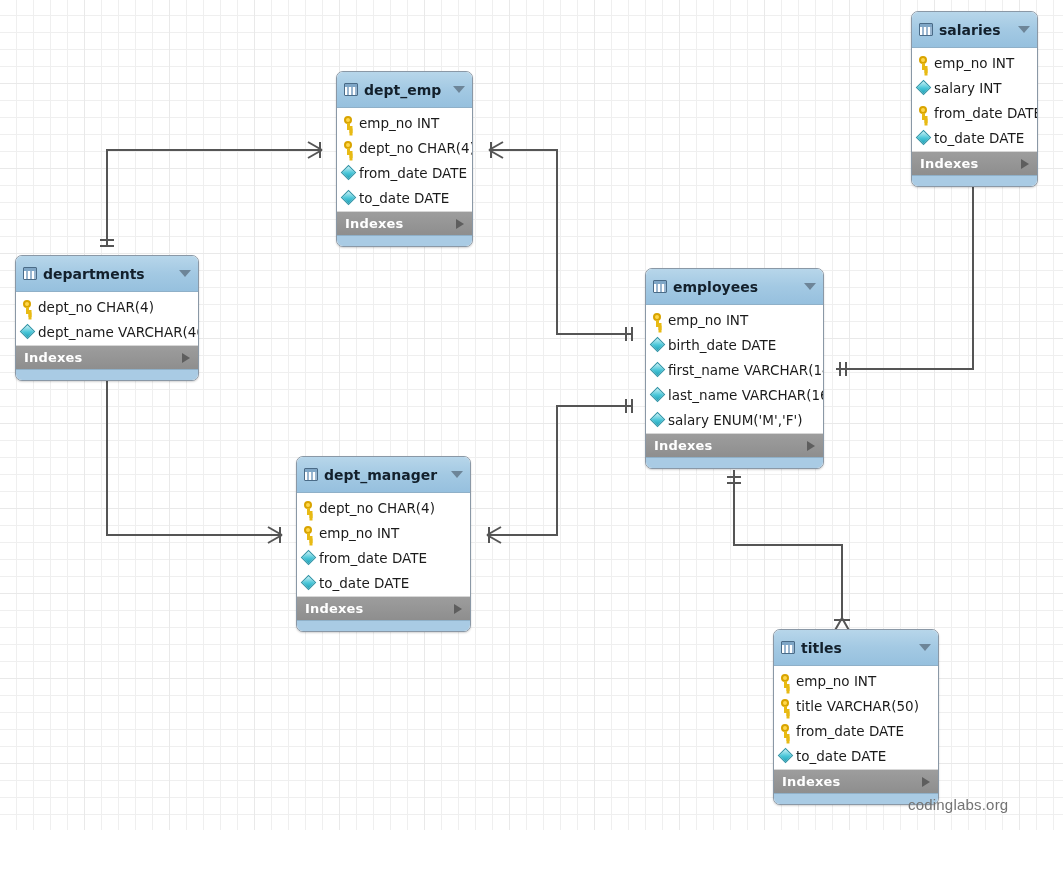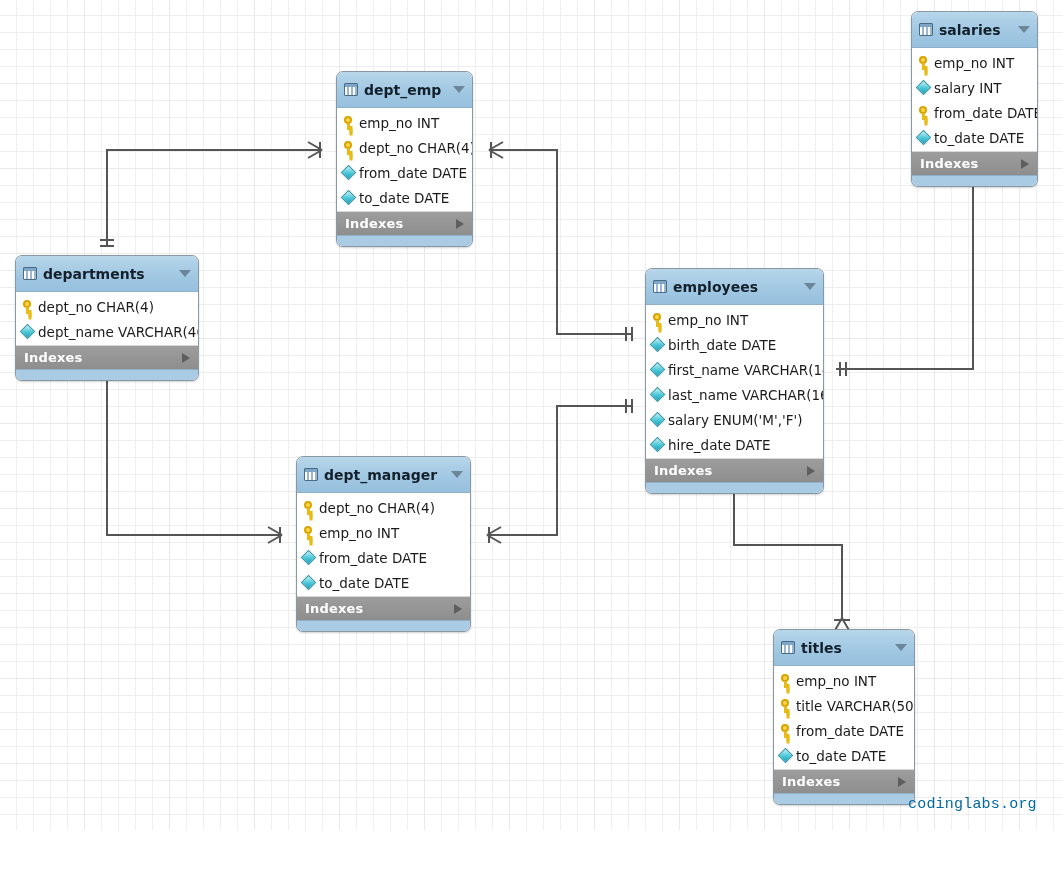--- a/index.html
+++ b/index.html
@@ -157,22 +157,22 @@
   .foot {
     height: 10px;
     background: #a9cbe4;
     border-top: 1px solid #8fb0c8;
   }
   
   #watermark {
     position: absolute;
     left: 908px; top: 796px;
     font-size: 15px;
-    color: #0369a1;
-    font-family: Liberation Mono, monospace;
+    color: #737373;
+    font-family: Liberation Sans, sans-serif;
     letter-spacing: .2px;
   }
   #caption {
     position: absolute;
     left: 0; top: 848px;
     width: 1063px;
     text-align: center;
     font-size: 15px;
     color: #4a4a4a;
   }
@@ -331,24 +331,20 @@
             <span>first_name VARCHAR(14)</span>
           </div>
           <div class="col">
             <span class="ic-dia"></span>
             <span>last_name VARCHAR(16)</span>
           </div>
           <div class="col">
             <span class="ic-dia"></span>
             <span>salary ENUM('M','F')</span>
           </div>
-          <div class="col">
-            <span class="ic-dia"></span>
-            <span>hire_date DATE</span>
-          </div>
         </div>
         <div class="idx">
           <span class="lbl">Indexes</span>
           <span class="arrow"></span>
         </div>
         <div class="foot"></div>
       </div>
       <div class="tbl" style="left: 296px; top: 456px; width: 175px;">
         <div class="tbl-hdr">
           <span class="tbl-ico"></span>
@@ -372,21 +368,21 @@
             <span class="ic-dia"></span>
             <span>to_date DATE</span>
           </div>
         </div>
         <div class="idx">
           <span class="lbl">Indexes</span>
           <span class="arrow"></span>
         </div>
         <div class="foot"></div>
       </div>
-      <div class="tbl" style="left: 773px; top: 629px; width: 142px;">
+      <div class="tbl" style="left: 773px; top: 629px; width: 166px;">
         <div class="tbl-hdr">
           <span class="tbl-ico"></span>
           <span class="tbl-name">titles</span>
           <span class="tbl-caret"></span>
         </div>
         <div class="cols">
           <div class="col">
             <span class="ic-key"></span>
             <span>emp_no INT</span>
           </div>

